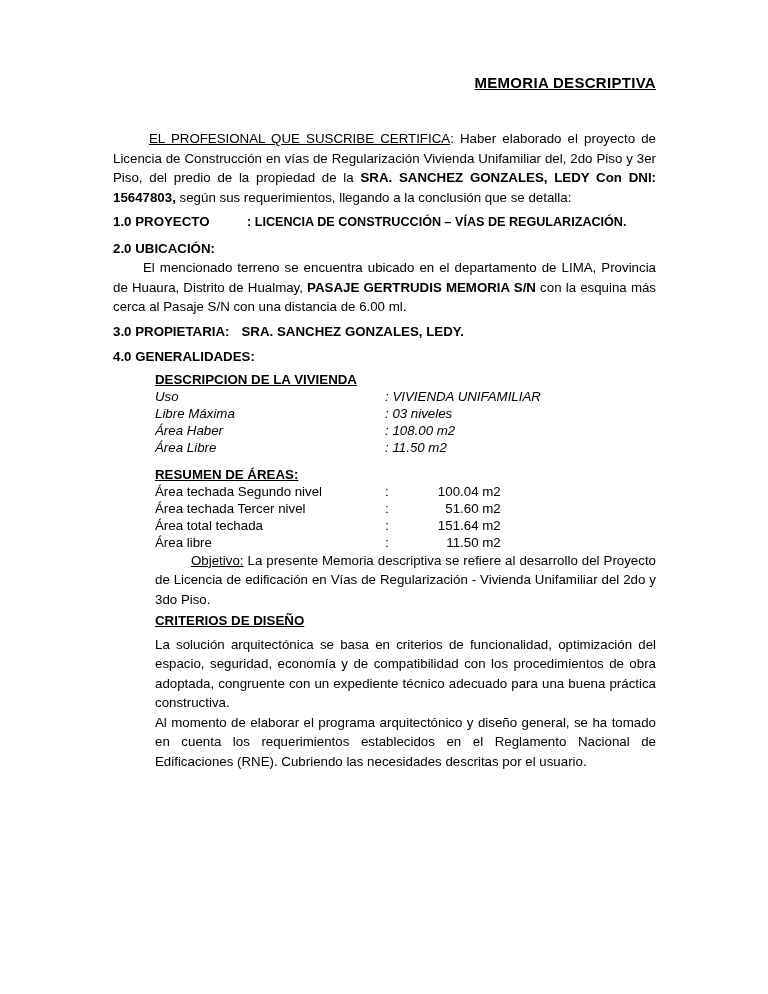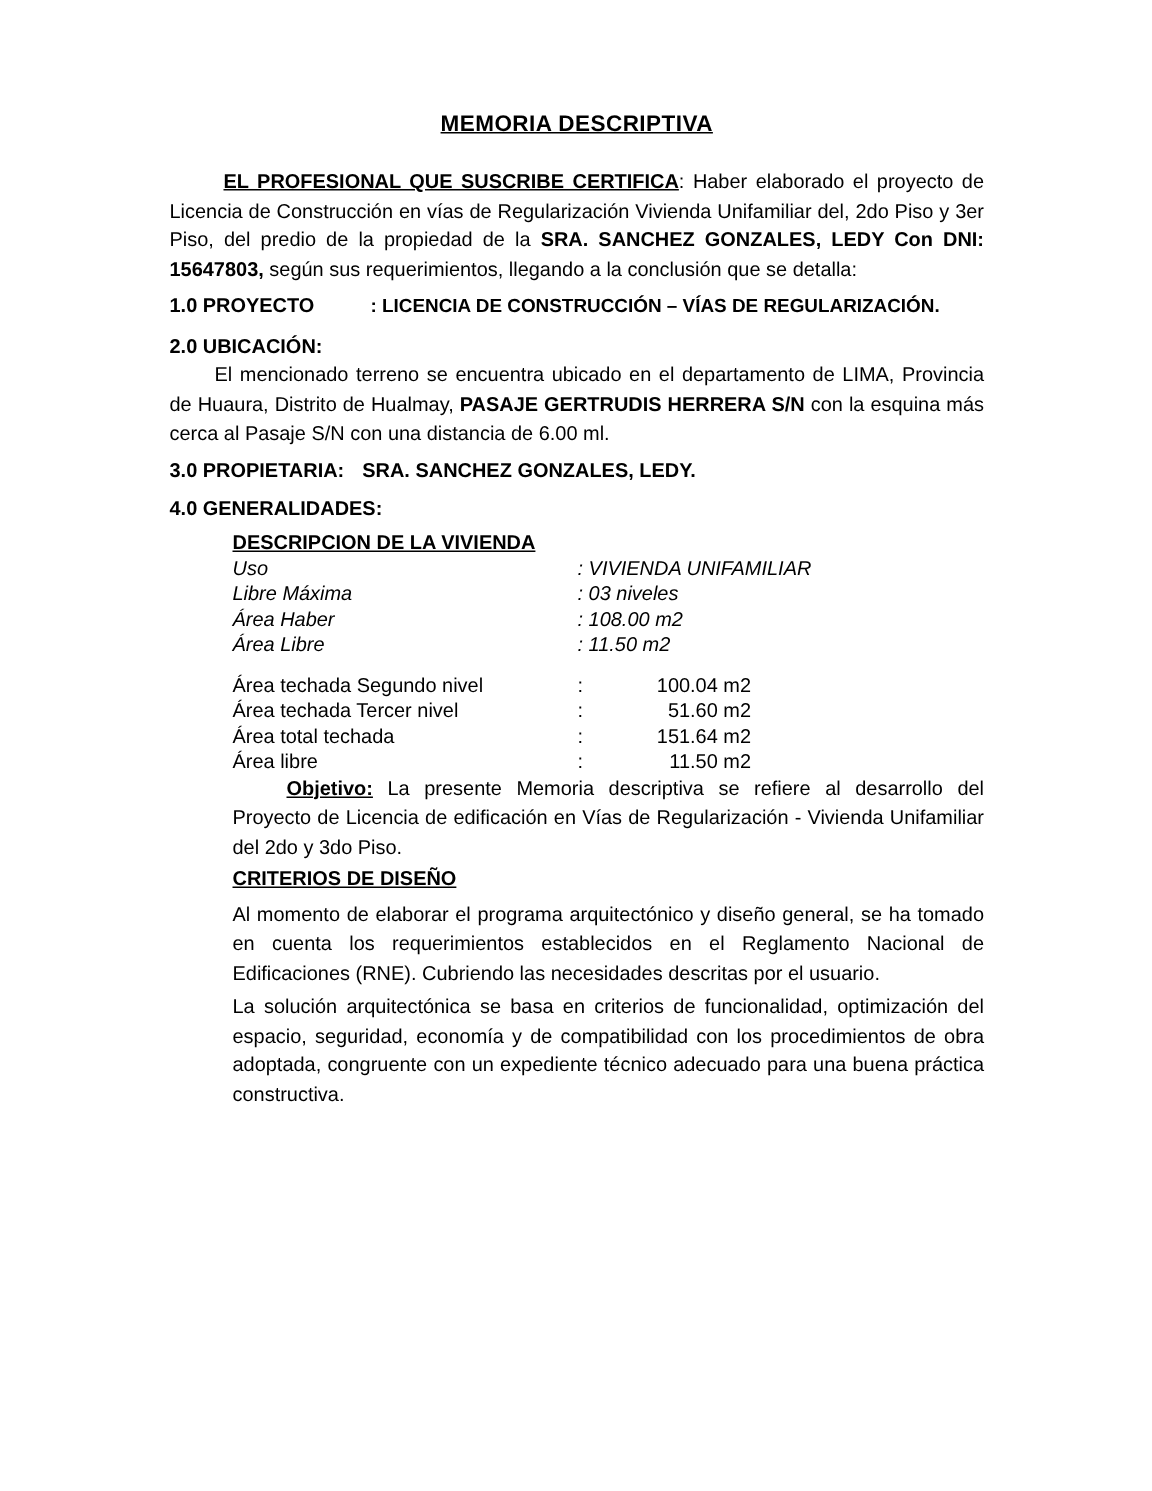--- a/index.html
+++ b/index.html
@@ -10,34 +10,34 @@
     font-family: "Liberation Sans", sans-serif;
     color: #000000;
     overflow: hidden;
   }
   .page {
     width: 768px;
     height: 994px;
     padding: 74px 112px 0 113px;
   }
   .title {
-    text-align: center;
+    text-align: right;
     font-size: 15px;
     font-weight: bold;
     text-decoration: underline;
     letter-spacing: 0.3px;
-    margin-bottom: 20px;
+    margin-bottom: 38px;
   }
   .par {
     font-size: 13.3px;
     line-height: 19.5px;
     text-align: justify;
   }
   .b  { font-weight: bold; }
-  .bu { font-weight: bold; text-decoration: underline; padding-left: 36px; }
+  .bu { font-weight: normal; text-decoration: underline; padding-left: 36px; }
   .intro { margin-bottom: 5px; }
   .line-proyecto {
     font-size: 13.3px;
     font-weight: bold;
     line-height: 19.5px;
     margin-bottom: 6px;
   }
   .proyecto-label { display: inline-block; width: 134px; }
   .proyecto-value { font-size: 12.6px; margin-top: 37px; }
   .sec-heading {
@@ -86,48 +86,49 @@
 <div class="page">
 
   <h1 class="title">MEMORIA DESCRIPTIVA</h1>
 
   <p class="par intro"><span class="bu">EL PROFESIONAL QUE SUSCRIBE CERTIFICA</span><span>: Haber elaborado el proyecto de Licencia de Construcción en vías de Regularización Vivienda Unifamiliar del, 2do Piso y 3er Piso, del predio de la propiedad de la </span><span class="b">SRA. SANCHEZ GONZALES, LEDY Con DNI: 15647803,</span><span> según sus requerimientos, llegando a la conclusión que se detalla:</span></p>
 
   <div class="line-proyecto"><span class="proyecto-label">1.0 PROYECTO</span><span class="proyecto-value">: LICENCIA DE CONSTRUCCIÓN – VÍAS DE REGULARIZACIÓN.</span></div>
 
   <div class="sec-heading">2.0 UBICACIÓN:</div>
 
-  <p class="par ubicacion-par"><span><span style="display:inline-block;width:30px;"></span><span>El mencionado terreno se encuentra ubicado en el departamento de LIMA, Provincia de Huaura, Distrito de Hualmay, </span></span><span class="b">PASAJE GERTRUDIS HERRERA S/N</span><span> con la esquina más cerca al Pasaje S/N con una distancia de 6.00 ml.</span></p>
+  <p class="par ubicacion-par"><span><span style="display:inline-block;width:30px;"></span><span>El mencionado terreno se encuentra ubicado en el departamento de LIMA, Provincia de Huaura, Distrito de Hualmay, </span></span><span class="b">PASAJE GERTRUDIS MEMORIA S/N</span><span> con la esquina más cerca al Pasaje S/N con una distancia de 6.00 ml.</span></p>
 
   <div class="line-propietaria"><span>3.0 PROPIETARIA:</span><span class="prop-value">SRA. SANCHEZ GONZALES, LEDY.</span></div>
 
   <div class="sec-heading mb4">4.0 GENERALIDADES:</div>
 
   <div class="indent-block">
 
     <div class="sub-heading">DESCRIPCION DE LA VIVIENDA</div>
 
     <div class="rows-block-1">
       <div class="kv-row"><span class="kv-label">Uso</span><span>: VIVIENDA UNIFAMILIAR</span></div>
       <div class="kv-row"><span class="kv-label">Libre Máxima</span><span>: 03 niveles</span></div>
       <div class="kv-row"><span class="kv-label">Área Haber</span><span>: 108.00 m2</span></div>
       <div class="kv-row"><span class="kv-label">Área Libre</span><span>: 11.50 m2</span></div>
     </div>
 
+    <div class="sub-heading">RESUMEN DE ÁREAS:</div>
 
     <div class="rows-block-2">
       <div class="kv-row"><span class="kv-label">Área techada Segundo nivel</span><span class="kv-colon">:</span><span class="kv-value-right">100.04 m2</span></div>
       <div class="kv-row"><span class="kv-label">Área techada Tercer nivel</span><span class="kv-colon">:</span><span class="kv-value-right">51.60 m2</span></div>
       <div class="kv-row"><span class="kv-label">Área total techada</span><span class="kv-colon">:</span><span class="kv-value-right">151.64 m2</span></div>
       <div class="kv-row"><span class="kv-label">Área libre</span><span class="kv-colon">:</span><span class="kv-value-right">11.50  m2</span></div>
     </div>
 
     <p class="par objetivo-par"><span class="bu">Objetivo:</span><span> La presente Memoria descriptiva se refiere al desarrollo del Proyecto de Licencia de edificación en Vías de Regularización - Vivienda Unifamiliar del 2do y 3do Piso.</span></p>
 
     <div class="sub-heading criterios-heading" style="line-height:19.5px;">CRITERIOS DE DISEÑO</div>
 
+    <p class="par">La solución arquitectónica se basa en criterios de funcionalidad, optimización del espacio, seguridad, economía y de compatibilidad con los procedimientos de obra adoptada, congruente con un expediente técnico adecuado para una buena práctica constructiva.</p>
+
     <p class="par crit-par">Al momento de elaborar el programa arquitectónico y diseño general, se ha tomado en cuenta los requerimientos establecidos en el Reglamento Nacional de Edificaciones (RNE). Cubriendo las necesidades descritas por el usuario.</p>
-
-    <p class="par">La solución arquitectónica se basa en criterios de funcionalidad, optimización del espacio, seguridad, economía y de compatibilidad con los procedimientos de obra adoptada, congruente con un expediente técnico adecuado para una buena práctica constructiva.</p>
 
   </div>
 
 </div>
 
 </body></html>

